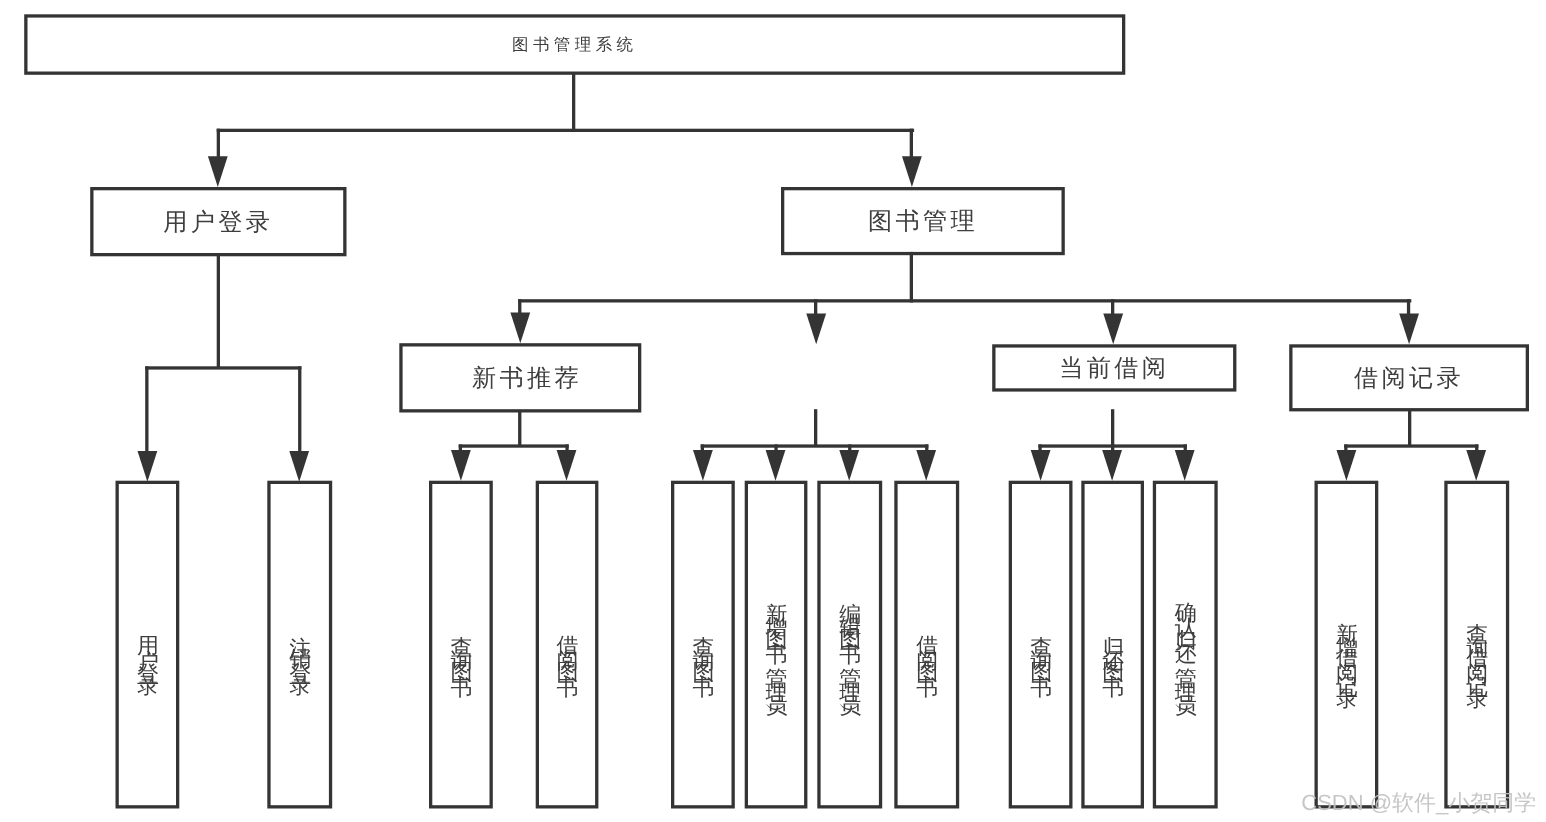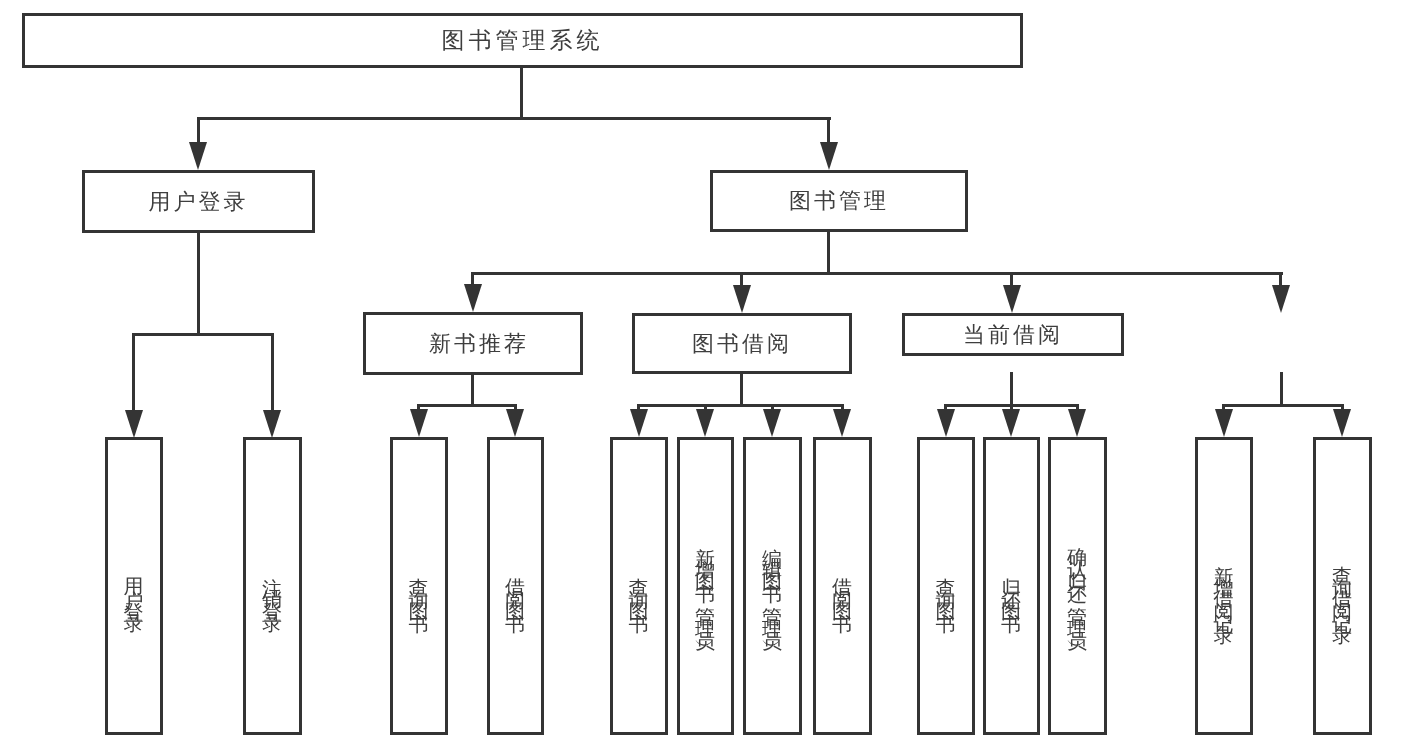--- a/index.html
+++ b/index.html
@@ -21,21 +21,21 @@
   .box {
     position: absolute;
     box-sizing: border-box;
     border: 3px solid var(--line);
     background: #fff;
     display: flex;
     align-items: center;
     justify-content: center;
   }
   .hlabel { font-size: 22px; letter-spacing: 3px; white-space: nowrap; }
-  .rootlabel { font-size: 23px; letter-spacing: 4px; }
+  .rootlabel { font-size: 15px; letter-spacing: 4px; }
   .leaf span {
     writing-mode: vertical-lr;
     text-orientation: mixed;
     font-size: 20px;
     letter-spacing: 12px;
     line-height: 1;
     white-space: nowrap;
   }
   .vl { position: absolute; width: 3px; background: var(--line); }
   .hl { position: absolute; height: 3px; background: var(--line); }
@@ -71,28 +71,28 @@
   </div>
 
   <div class="box" style="left:710px; top:170px; width:258px; height:62px;">
     <span class="hlabel">图书管理</span>
   </div>
 
   <div class="box" style="left:363px; top:312px; width:220px; height:63px;padding-left:12px;">
     <span class="hlabel">新书推荐</span>
   </div>
 
-  <div class="box" style="left:632px; top:313px; width:220px; height:61px;">
-    <span class="hlabel">图书借阅</span>
-  </div>
 
   <div class="box" style="left:902px; top:313px; width:222px; height:43px;">
     <span class="hlabel">当前借阅</span>
   </div>
 
+  <div class="box" style="left:1172px; top:313px; width:218px; height:61px;">
+    <span class="hlabel">借阅记录</span>
+  </div>
 
   <div class="box leaf" style="left:105px; top:437px; width:58px; height:298px;">
     <span>用户登录</span>
   </div>
   <div class="box leaf" style="left:243px; top:437px; width:59px; height:298px;">
     <span>注销登录</span>
   </div>
 
   <div class="box leaf" style="left:390px; top:437px; width:58px; height:298px;">
     <span>查询图书</span>
@@ -186,14 +186,15 @@
     <div class="arrow" style="left:1068px; top:409px;"></div>
 
     <div class="vl" style="left:1280px; top:372px; height:34px;"></div>
     <div class="hl" style="left:1222px; top:404px; width:122px;"></div>
     <div class="vl" style="left:1222px; top:404px; height:10px;"></div>
     <div class="vl" style="left:1341px; top:404px; height:10px;"></div>
     <div class="arrow" style="left:1215px; top:409px;"></div>
     <div class="arrow" style="left:1333px; top:409px;"></div>
   </div>
 
+  <div class="watermark">CSDN @软件_小贺同学</div>
 
 </div>
 
 </body></html>

